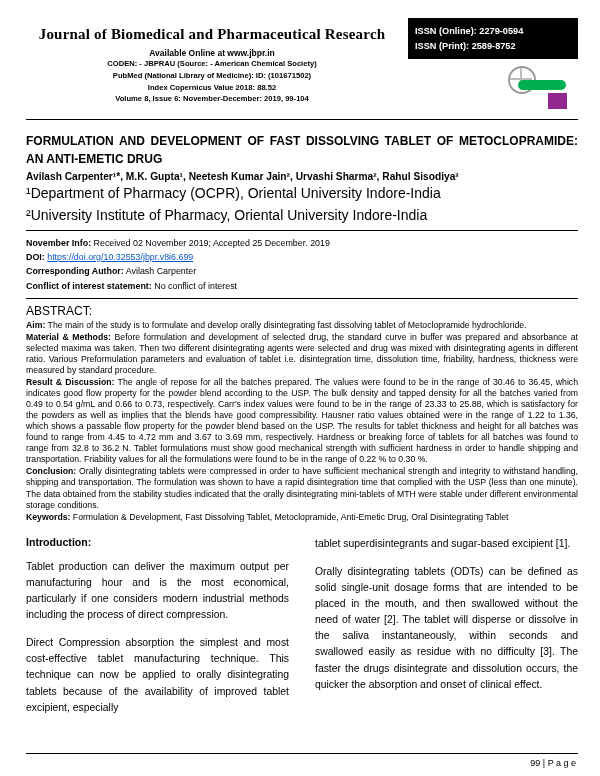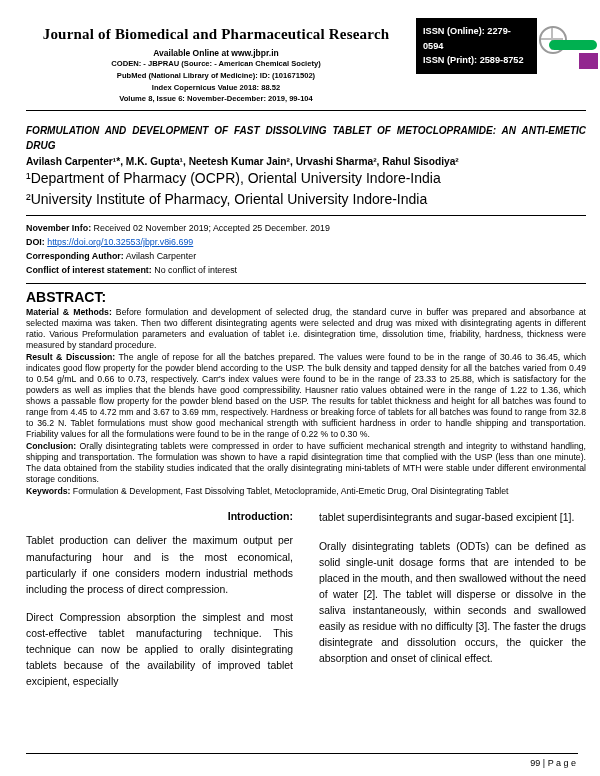--- a/index.html
+++ b/index.html
@@ -1,45 +1,45 @@
 <!DOCTYPE html>
 <html><head>
 <meta charset="utf-8">
 <style>
   html,body{margin:0;padding:0;}
   body{background:#cfcfcf;font-family:"Liberation Sans",sans-serif;color:#000;}
   .page{width:600px;height:776px;background:#fff;margin:0 auto;position:relative;
-        padding:18px 14px 0 26px;box-sizing:border-box;overflow:hidden;}
+        padding:18px 22px 0 26px;box-sizing:border-box;overflow:hidden;}
   .header{display:flex;align-items:flex-start;}
   .header-left{flex:1;text-align:center;padding-top:8px;padding-right:10px;}
   .journal-title{font-family:"Liberation Serif",serif;font-size:15px;font-weight:bold;margin:0 0 5px 0;letter-spacing:.2px;}
   .avail{font-size:8.5px;font-weight:bold;margin-bottom:0;}
   .hmeta{font-size:7.6px;font-weight:bold;line-height:1.55;}
-  .header-right{width:170px;display:flex;flex-direction:row;align-items:flex-end;}
+  .header-right{width:170px;display:flex;flex-direction:column;align-items:flex-end;}
   .issn-box{background:#000;color:#fff;width:100%;font-size:9.2px;font-weight:bold;
             padding:6px 7px;line-height:1.6;box-sizing:border-box;}
   .logo{position:relative;width:72px;height:50px;margin-top:5px;}
   .logo .globe{position:absolute;left:2px;top:2px;width:24px;height:24px;border:2px solid #9a9a9a;border-radius:50%;}
   .logo .globe:before{content:"";position:absolute;left:10px;top:0;width:2px;height:22px;background:#bdbdbd;}
   .logo .globe:after{content:"";position:absolute;left:0;top:10px;width:22px;height:2px;background:#bdbdbd;}
   .logo .green-bar{position:absolute;left:12px;top:16px;width:48px;height:10px;background:#00b050;border-radius:5px;}
   .logo .purple-sq{position:absolute;left:42px;top:29px;width:19px;height:16px;background:#92278f;}
   .rule{border-top:1.3px solid #000;margin:5px 0;}
-  .article-title{font-size:10px;font-weight:bold;text-align:justify;line-height:1.45;margin-top:13px;font-style:italic;}
+  .article-title{font-size:12px;font-weight:bold;text-align:justify;line-height:1.45;margin-top:13px;}
   .authors{font-size:10.2px;font-weight:bold;margin-top:3px;}
   .affil{font-size:14px;line-height:1.45;margin-top:1px;}
   .info-line{font-size:8.9px;line-height:1.6;}
   .info-line b{font-weight:bold;}
   a.doi{color:#0b57c6;text-decoration:underline;}
-  .abs-heading{font-size:14px;font-weight:bold;margin:2px 0 2px;}
+  .abs-heading{font-size:12px;font-weight:normal;margin:2px 0 2px;}
   .abs-p{font-size:8.7px;line-height:1.27;text-align:justify;margin:0 0 1px;}
   .abs-p b{font-weight:bold;}
   .body-cols{display:flex;gap:26px;margin-top:13px;}
   .col{flex:1;min-width:0;}
-  .intro-heading{font-size:10.6px;font-weight:bold;margin:0 0 11px;text-align:right;}
+  .intro-heading{font-size:10.6px;font-weight:bold;margin:0 0 11px;}
   .body-p{font-size:10.4px;line-height:1.55;text-align:justify;margin:0 0 12px;}
   .footer{position:absolute;left:26px;right:22px;bottom:8px;border-top:1.1px solid #000;
           text-align:right;font-size:9px;padding:4px 2px 0 0;}
 </style>
 </head>
 <body>
 
 <div class="page">
 
   <div class="header">
@@ -75,20 +75,21 @@
 
   <div class="info-line"><b>November Info:</b><span> Received 02 November 2019; Accepted 25 December. 2019</span></div>
   <div class="info-line"><b>DOI:</b> <a href="#" class="doi">https://doi.org/10.32553/jbpr.v8i6.699</a></div>
   <div class="info-line"><b>Corresponding Author:</b><span> Avilash Carpenter</span></div>
   <div class="info-line"><b>Conflict of interest statement:</b><span> No conflict of interest</span></div>
 
   <div class="rule"></div>
 
   <div>
     <div class="abs-heading">ABSTRACT:</div>
+    <p class="abs-p"><b>Aim:</b><span> The main of the study is to formulate and develop orally disintegrating fast dissolving tablet of Metoclopramide hydrochloride.</span></p>
     <p class="abs-p"><b>Material &amp; Methods:</b><span> Before formulation and development of selected drug, the standard curve in buffer was prepared and absorbance at selected maxima was taken. Then two different disintegrating agents were selected and drug was mixed with disintegrating agents in different ratio. Various Preformulation parameters and evaluation of tablet i.e. disintegration time, dissolution time, friability, hardness, thickness were measured by standard procedure.</span></p>
     <p class="abs-p"><b>Result &amp; Discussion:</b><span> The angle of repose for all the batches prepared. The values were found to be in the range of 30.46 to 36.45, which indicates good flow property for the powder blend according to the USP. The bulk density and tapped density for all the batches varied from 0.49 to 0.54 g/mL and 0.66 to 0.73, respectively. Carr's index values were found to be in the range of 23.33 to 25.88, which is satisfactory for the powders as well as implies that the blends have good compressibility. Hausner ratio values obtained were in the range of 1.22 to 1.36, which shows a passable flow property for the powder blend based on the USP. The results for tablet thickness and height for all batches was found to range from 4.45 to 4.72 mm and 3.67 to 3.69 mm, respectively. Hardness or breaking force of tablets for all batches was found to range from 32.8 to 36.2 N. Tablet formulations must show good mechanical strength with sufficient hardness in order to handle shipping and transportation. Friability values for all the formulations were found to be in the range of 0.22 % to 0.30 %.</span></p>
     <p class="abs-p"><b>Conclusion:</b><span> Orally disintegrating tablets were compressed in order to have sufficient mechanical strength and integrity to withstand handling, shipping and transportation. The formulation was shown to have a rapid disintegration time that complied with the USP (less than one minute). The data obtained from the stability studies indicated that the orally disintegrating mini-tablets of MTH were stable under different environmental storage conditions.</span></p>
     <p class="abs-p"><b>Keywords:</b><span> Formulation &amp; Development, Fast Dissolving Tablet, Metoclopramide, Anti-Emetic Drug, Oral Disintegrating Tablet</span></p>
   </div>
 
   <div class="body-cols">
     <div class="col">
       <div class="intro-heading">Introduction:</div>
       <p class="body-p">Tablet production can deliver the maximum output per manufacturing hour and is the most economical, particularly if one considers modern industrial methods including the process of direct compression.</p>

